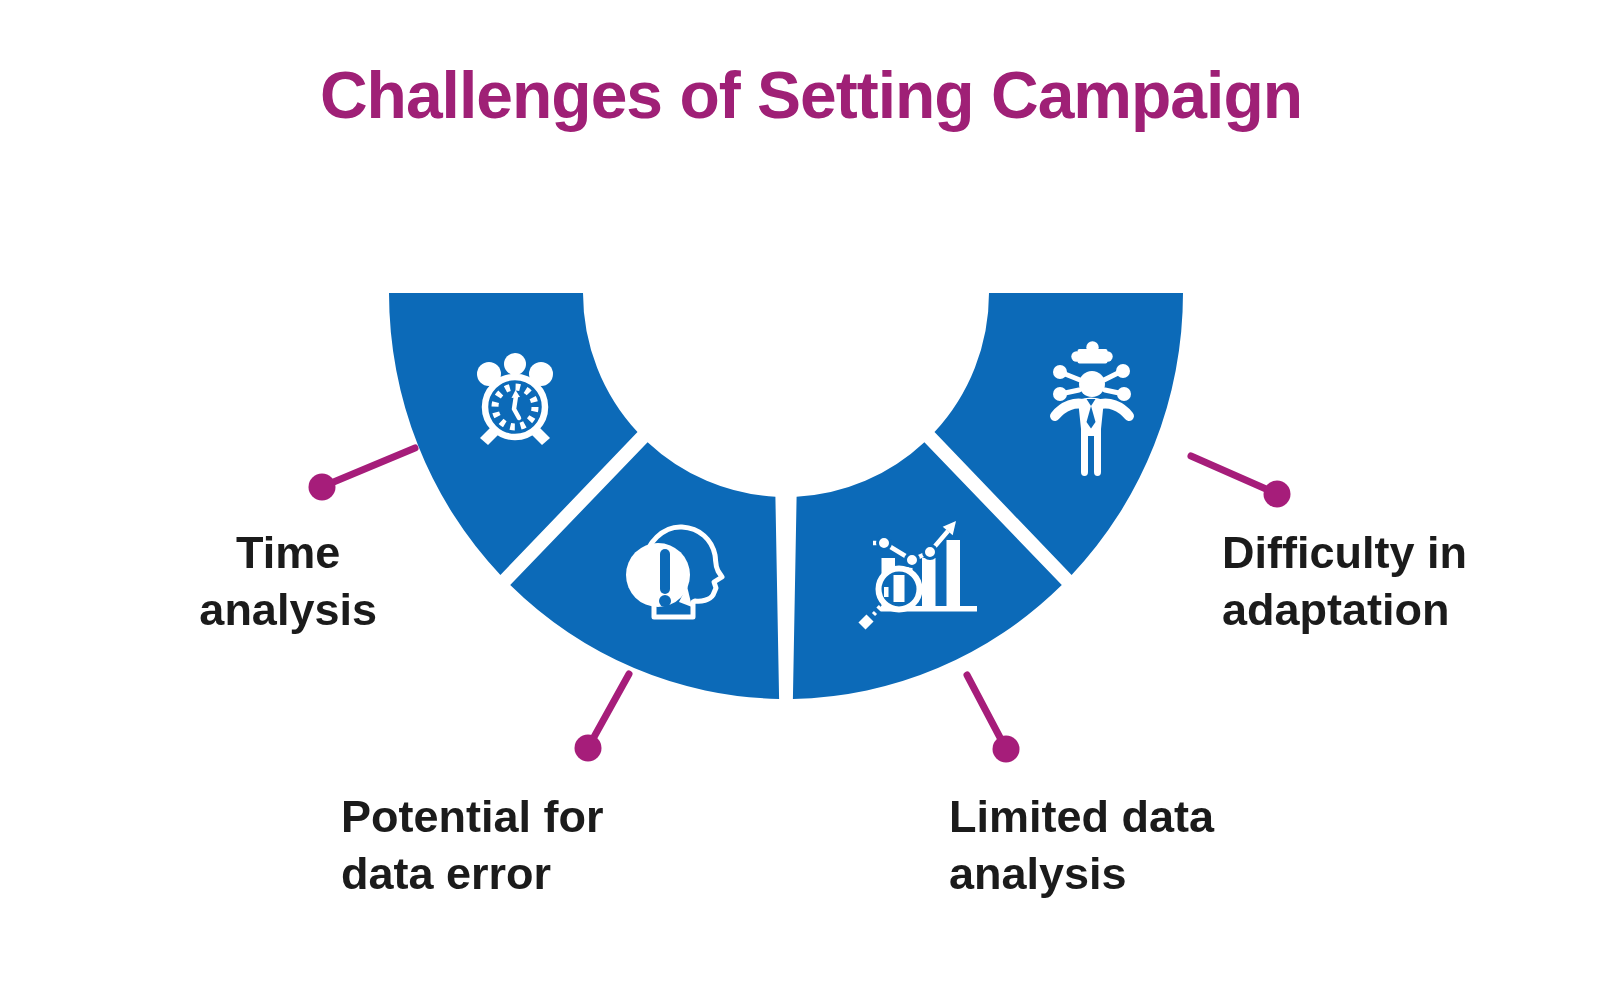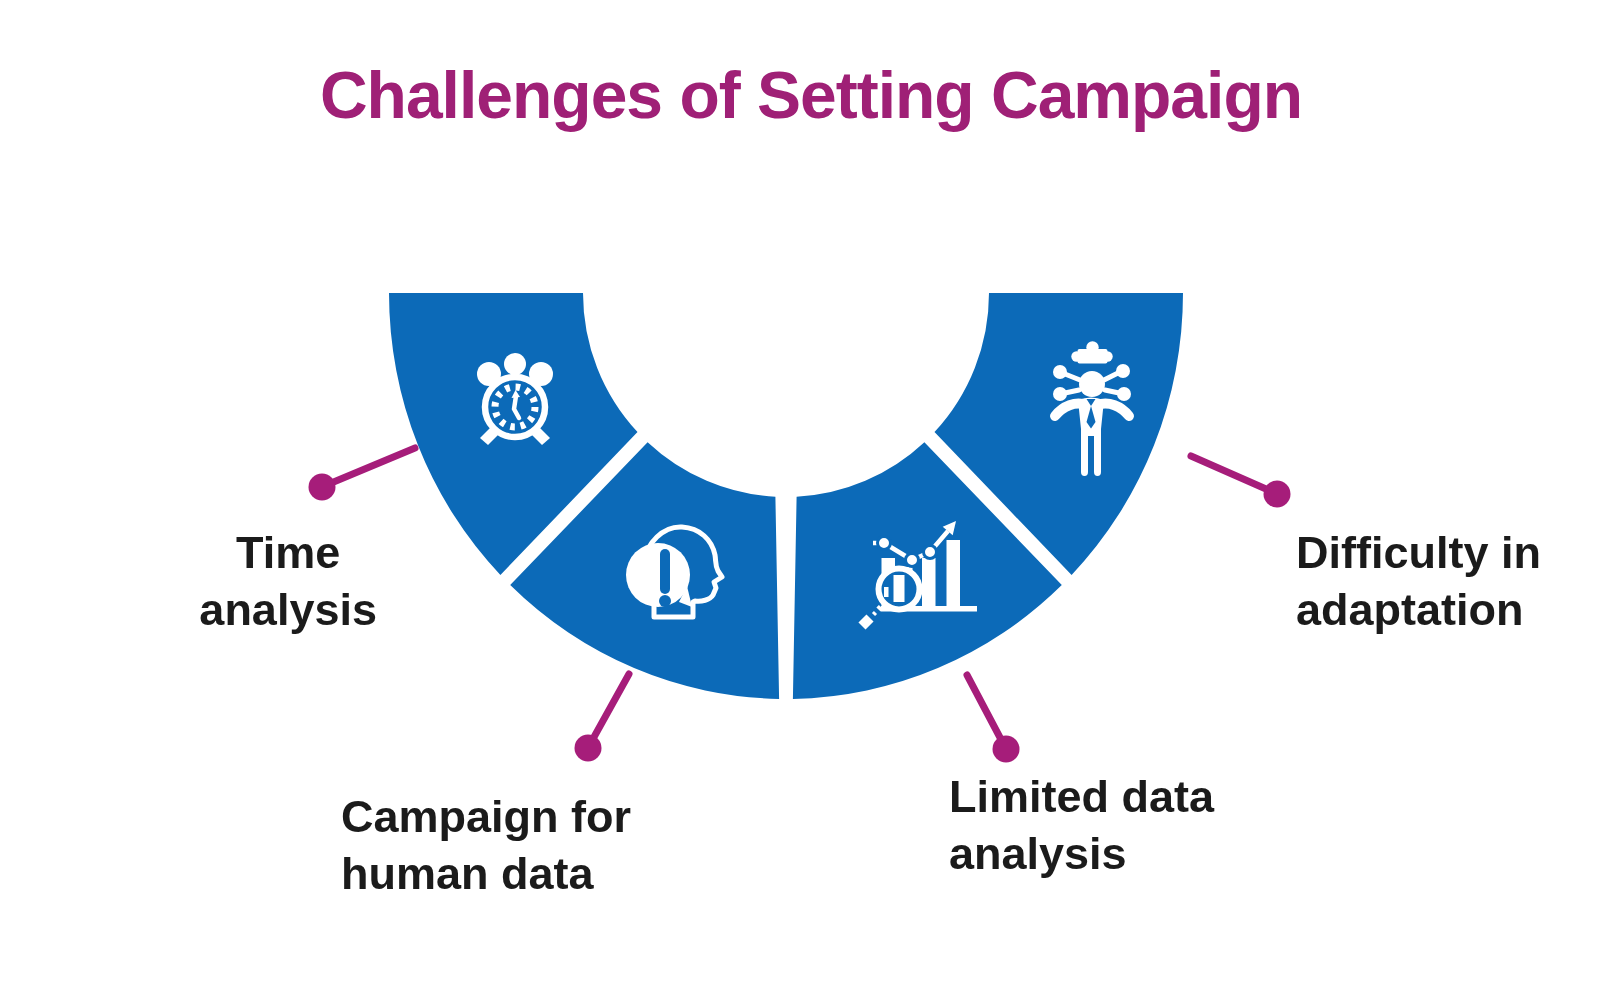--- a/index.html
+++ b/index.html
@@ -15,22 +15,22 @@
   }
   .title span{display:block;}
   
   .callout{
     position:absolute;color:var(--label_text,#1b1b1b);
     font-weight:700;font-size:45px;line-height:57px;letter-spacing:0;
   }
   .callout span{display:block;}
   #label-1{top:524px;right:1245px;text-align:center;}
   #label-2{top:788px;left:341px;}
-  #label-3{top:768px;left:949px;}
-  #label-4{top:524px;left:1296px;}
+  #label-3{top:788px;left:949px;}
+  #label-4{top:524px;left:1222px;}
   
   #graphic{position:absolute;left:0;top:0;}
   .seg{fill:var(--segment_blue,#0c6ab8);}
   .fw{fill:#ffffff;}
   .sw{stroke:#ffffff;fill:none;}
   .blue{fill:var(--segment_blue,#0c6ab8);}
   .bluestroke{stroke:var(--segment_blue,#0c6ab8);fill:none;}
   .conn{stroke:var(--accent_connector,#a61d7a);stroke-width:7;stroke-linecap:round;}
   .conn-dot{fill:var(--accent_connector,#a61d7a);}
 </style>
@@ -126,22 +126,22 @@
       <line class="conn" x1="1191" y1="456" x2="1275" y2="493"></line>
       <circle class="conn-dot" cx="1277" cy="494" r="13.5"></circle>
     </g>
   </svg>
 
   <div class="callout" id="label-1">
     <span>Time</span>
     <span>analysis</span>
   </div>
   <div class="callout" id="label-2">
-    <span>Campaign for</span>
-    <span>human data</span>
+    <span>Potential for</span>
+    <span>data error</span>
   </div>
   <div class="callout" id="label-3">
     <span>Limited data</span>
     <span>analysis</span>
   </div>
   <div class="callout" id="label-4">
     <span>Difficulty in</span>
     <span>adaptation</span>
   </div>
 

